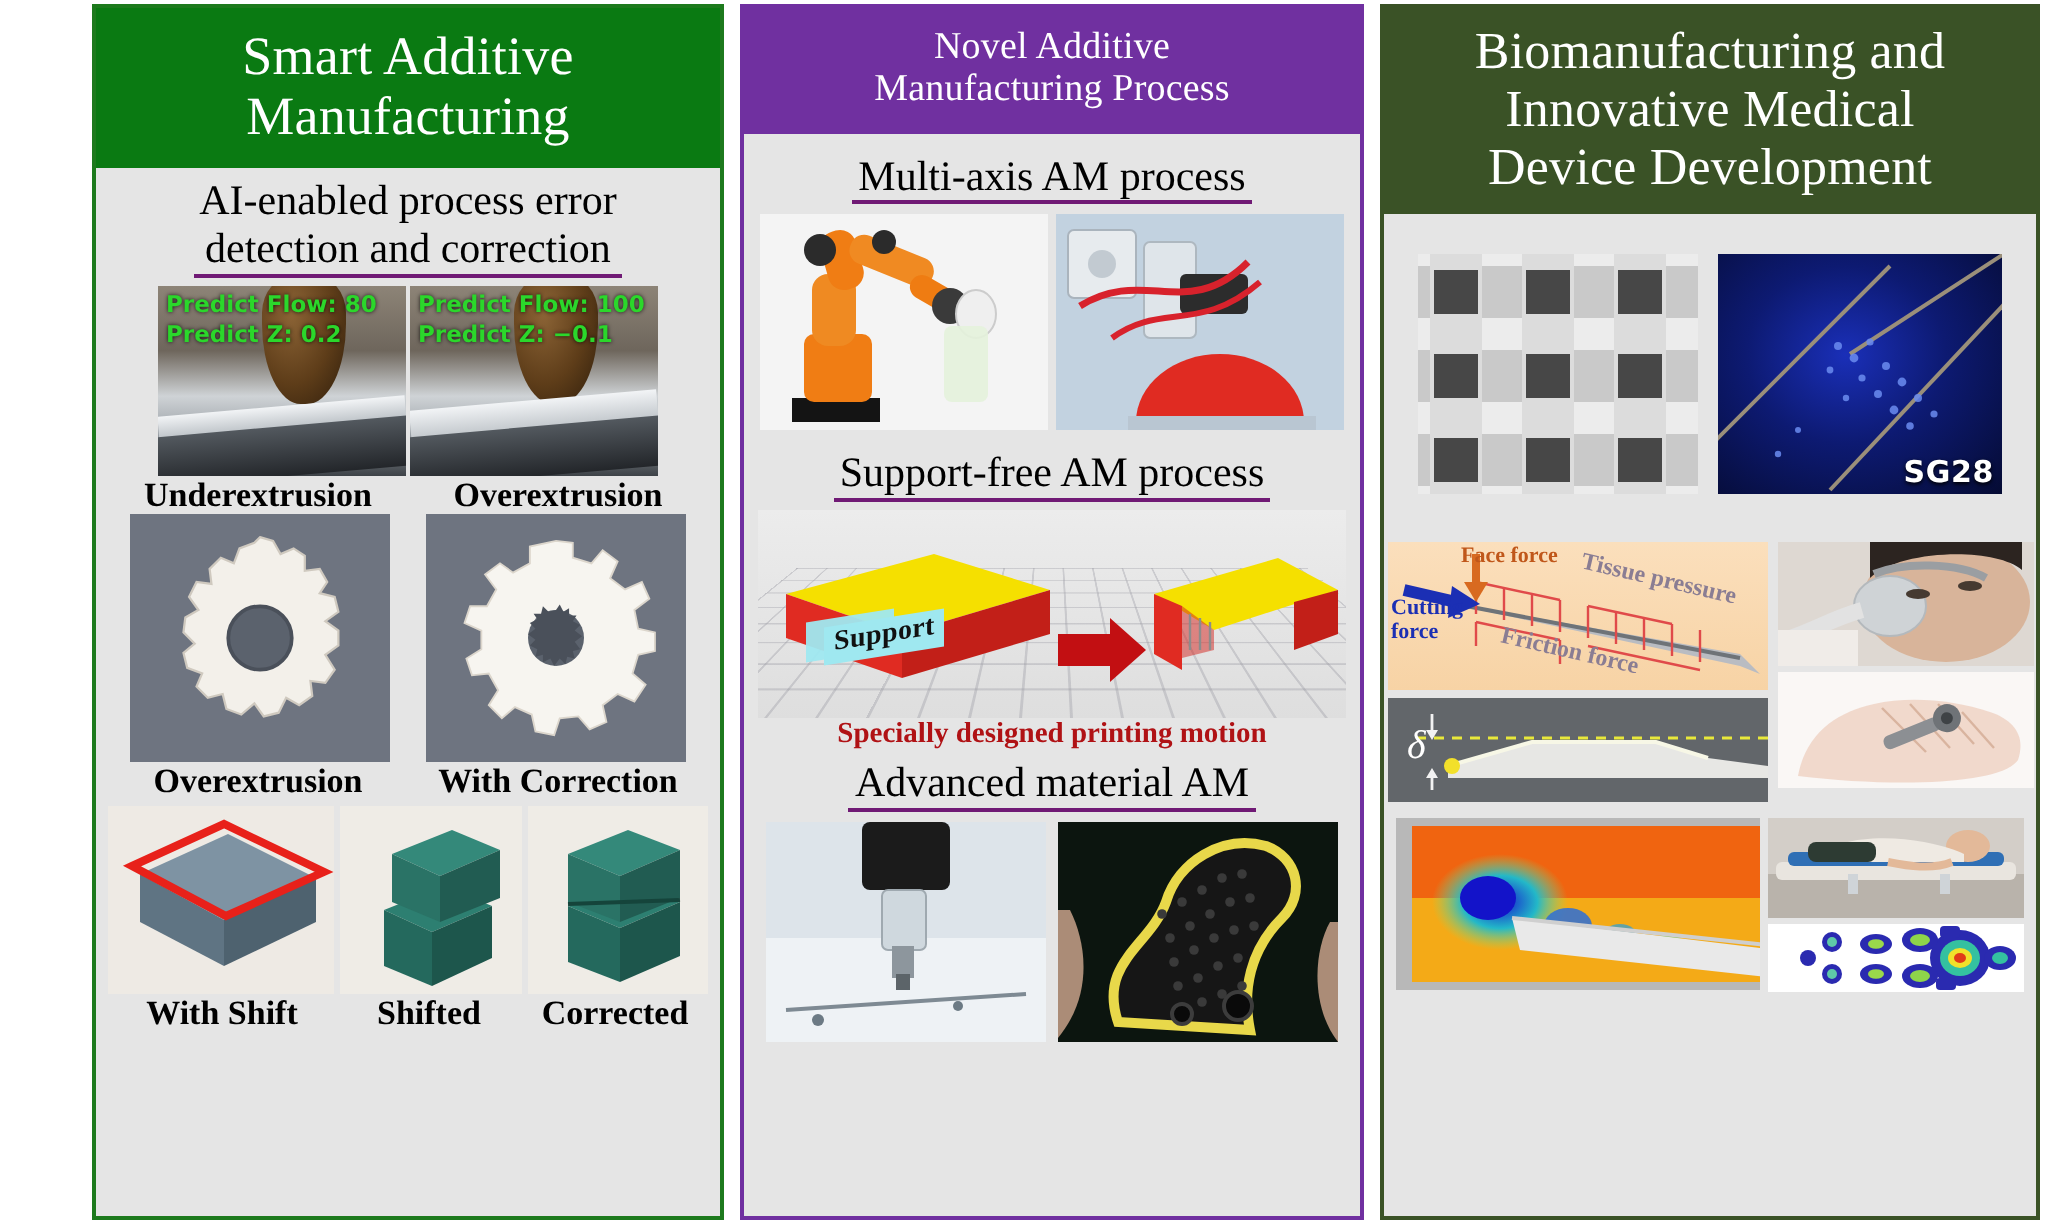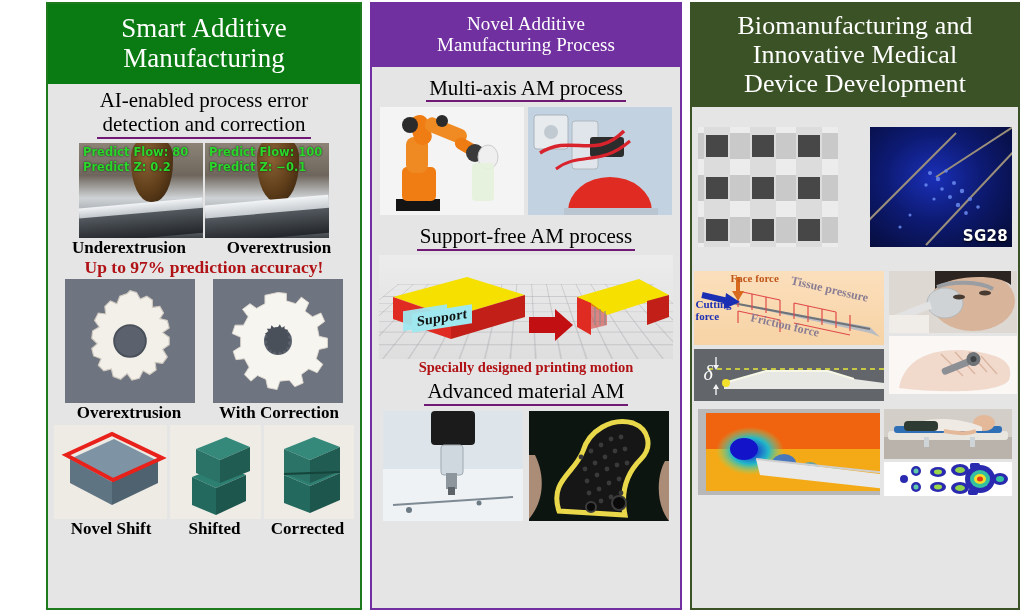--- a/index.html
+++ b/index.html
@@ -137,21 +137,21 @@
     transform: skewY(-9deg);
     letter-spacing: .2px;
   }
 
   .material-pair { display: flex; gap: 6px; justify-content: center; }
   .mat-box { width: 140px; height: 110px; position: relative; overflow: hidden; }
   .mat-left { background: linear-gradient(#e7ecf0 0%, #d3dbe2 60%, #c3ccd4 100%); }
   .mat-right { background: radial-gradient(circle at 60% 45%, #1e3326 0%, #0a120c 75%); }
 
   
-  .bio-top { display: flex; gap: 10px; justify-content: space-between; }
+  .bio-top { display: flex; gap: 10px; justify-content: center; }
   .scaffold {
     width: 140px; height: 120px;
     background: #e9e9e9;
     position: relative; overflow: hidden;
   }
   .fluor {
     width: 142px; height: 120px;
     position: relative; overflow: hidden;
     background: radial-gradient(ellipse at 45% 42%, #1a2fb8 0%, #0d1a72 45%, #050b33 100%);
   }
@@ -246,21 +246,20 @@
             <div>Predict Z: −0.1</div>
           </div>
         </div>
       </div>
 
       <div class="caption-row">
         <div class="caption" style="width:50%">Underextrusion</div>
         <div class="caption" style="width:50%">Overextrusion</div>
       </div>
 
-      <div class="red-note">Up to 97% prediction accuracy!</div>
 
       <div class="img-row gear-pair">
         <div class="gear-box">
           <svg class="gear-svg" width="112" height="112" viewBox="0 0 120 120">
             <g transform="translate(60,60)">
               <path d="M0,-54 L7,-52 L11,-45 L18,-48 L24,-44 L24,-36 L32,-37 L36,-30 L32,-24 L40,-22 L42,-14 L35,-9 L42,-4 L42,4 L35,9 L40,17 L35,24 L27,23 L28,31 L21,36 L14,32 L10,40 L2,42 L-3,35 L-10,41 L-18,38 L-20,30 L-28,32 L-34,26 L-31,19 L-39,16 L-41,8 L-35,3 L-41,-3 L-40,-11 L-33,-15 L-38,-22 L-34,-30 L-26,-29 L-27,-37 L-21,-43 L-14,-40 L-11,-48 L-3,-51 Z" fill="#f3f0ea" stroke="#cfc9bf" stroke-width="1.2"></path>
               <circle cx="0" cy="0" r="17" fill="#5b626d"></circle>
               <circle cx="0" cy="0" r="17" fill="none" stroke="#4a505a" stroke-width="2"></circle>
             </g>
           </svg>
@@ -312,21 +311,21 @@
             <polygon points="46,61 76,48 76,75 46,88" fill="#1d564c"></polygon>
             <polygon points="20,24 50,12 76,22 46,35" fill="#34897a"></polygon>
             <polygon points="20,24 46,35 46,58 20,48" fill="#2a7366"></polygon>
             <polygon points="46,35 76,22 76,46 46,58" fill="#215c52"></polygon>
             <line x1="20" y1="49" x2="76" y2="47" stroke="#15443b" stroke-width="2"></line>
           </svg>
         </div>
       </div>
 
       <div class="caption-row">
-        <div class="caption" style="width:38%">Novel Shift</div>
+        <div class="caption" style="width:38%">With Shift</div>
         <div class="caption" style="width:31%">Shifted</div>
         <div class="caption" style="width:31%">Corrected</div>
       </div>
 
     </div>
   </section>
 
   <section class="panel panel-2">
     <header class="panel-header">
       <div>Novel Additive</div>

